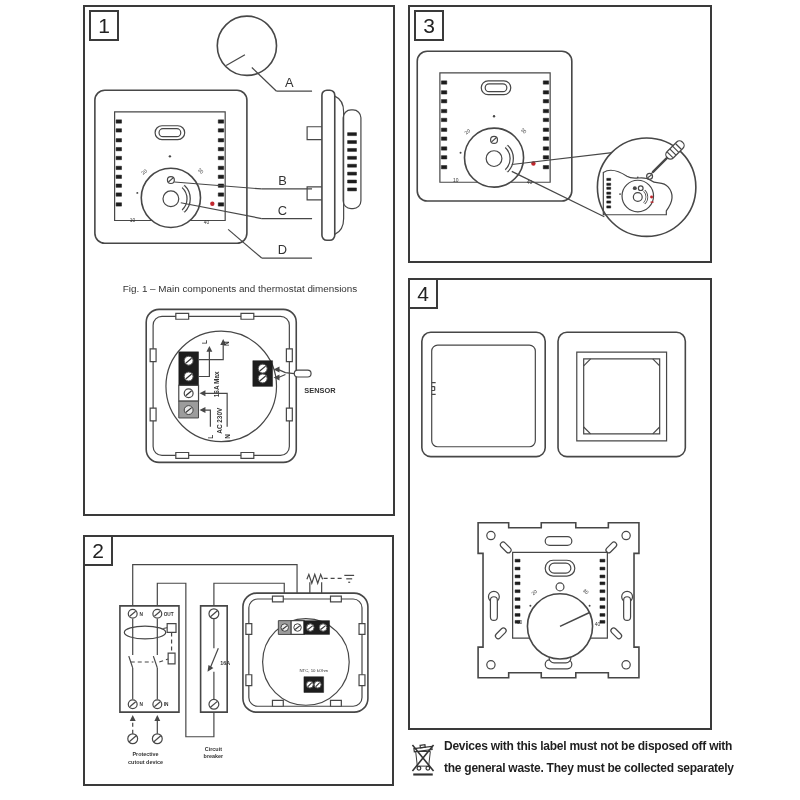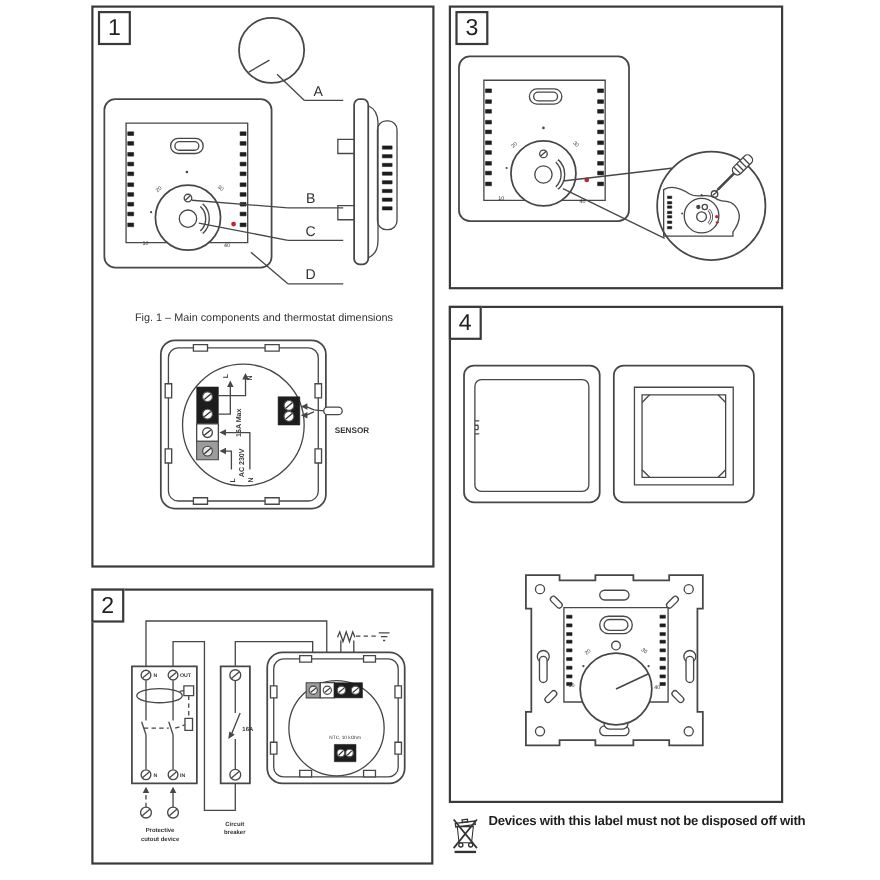--- a/index.html
+++ b/index.html
@@ -507,16 +507,17 @@
         </g>
         <circle cx="11" cy="35.5" r="2.3"></circle>
         <circle cx="22" cy="35.5" r="2.3"></circle>
         <line x1="3" y1="7" x2="29" y2="39" stroke-width="1.6"></line>
         <line x1="29" y1="7" x2="3" y2="39" stroke-width="1.6"></line>
       </g>
       <rect x="4" y="42" width="24" height="2.6" fill="#333"></rect>
     </svg>
     <div id="weee-lines">
       <div>Devices with this label must not be disposed off with</div>
+      <div>the general waste. They must be collected separately</div>
     </div>
   </div>
 
 </div>
 
 </body></html>

